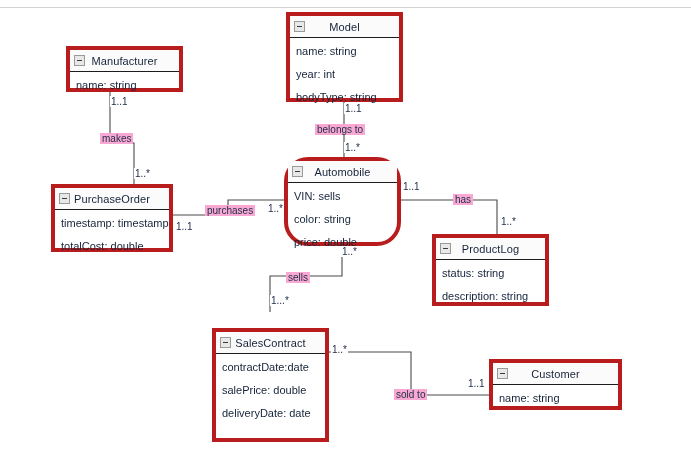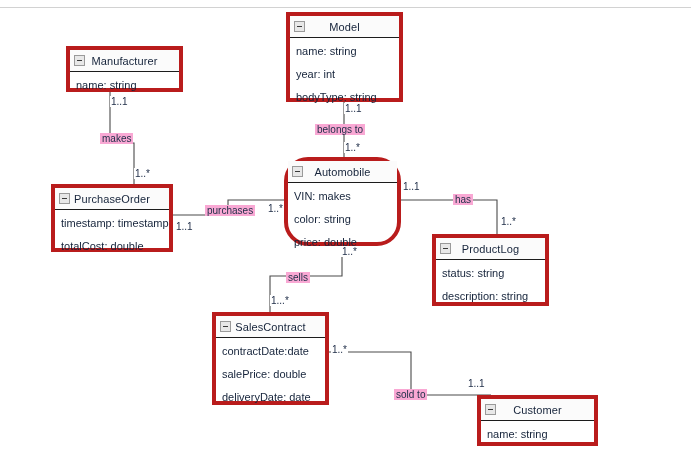--- a/index.html
+++ b/index.html
@@ -147,21 +147,21 @@
       <div class="uml-attr">name: string</div>
     </div>
   </div>
 
   <div class="uml-class" style="left:284px; top:157px; width:117px; height:89px;border-radius:24px;">
     <div class="uml-header">
       <span class="collapse-icon"></span>
       <span class="uml-title">Automobile</span>
     </div>
     <div class="uml-attrs">
-      <div class="uml-attr">VIN: makes</div>
+      <div class="uml-attr">VIN: sells</div>
       <div class="uml-attr">color: string</div>
       <div class="uml-attr">price: double</div>
     </div>
   </div>
 
   <div class="uml-class" style="left:51px; top:184px; width:122px; height:68px;">
     <div class="uml-header">
       <span class="collapse-icon"></span>
       <span class="uml-title">PurchaseOrder</span>
     </div>
@@ -175,33 +175,33 @@
     <div class="uml-header">
       <span class="collapse-icon"></span>
       <span class="uml-title">ProductLog</span>
     </div>
     <div class="uml-attrs">
       <div class="uml-attr">status: string</div>
       <div class="uml-attr">description: string</div>
     </div>
   </div>
 
-  <div class="uml-class" style="left:212px; top:312px; width:117px; height:93px;">
+  <div class="uml-class" style="left:212px; top:328px; width:117px; height:114px;">
     <div class="uml-header">
       <span class="collapse-icon"></span>
       <span class="uml-title">SalesContract</span>
     </div>
     <div class="uml-attrs">
       <div class="uml-attr">contractDate:date</div>
       <div class="uml-attr">salePrice: double</div>
       <div class="uml-attr">deliveryDate: date</div>
     </div>
   </div>
 
-  <div class="uml-class" style="left:477px; top:359px; width:121px; height:51px;margin-top:36px;">
+  <div class="uml-class" style="left:489px; top:359px; width:133px; height:51px;">
     <div class="uml-header">
       <span class="collapse-icon"></span>
       <span class="uml-title">Customer</span>
     </div>
     <div class="uml-attrs">
       <div class="uml-attr">name: string</div>
     </div>
   </div>
 
   <span class="edge-label" style="left:100px; top:133px;">makes</span>

